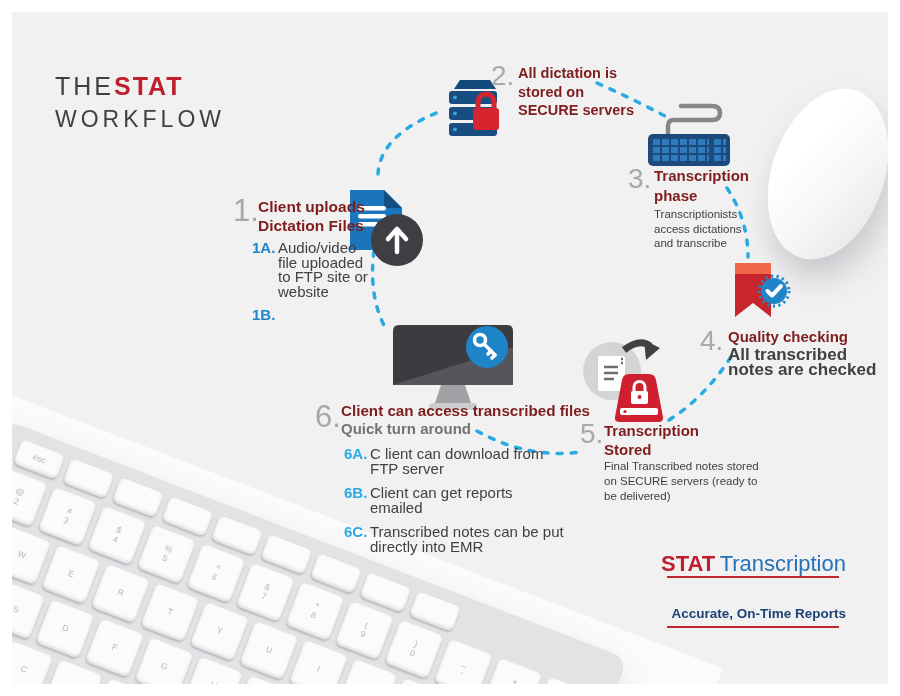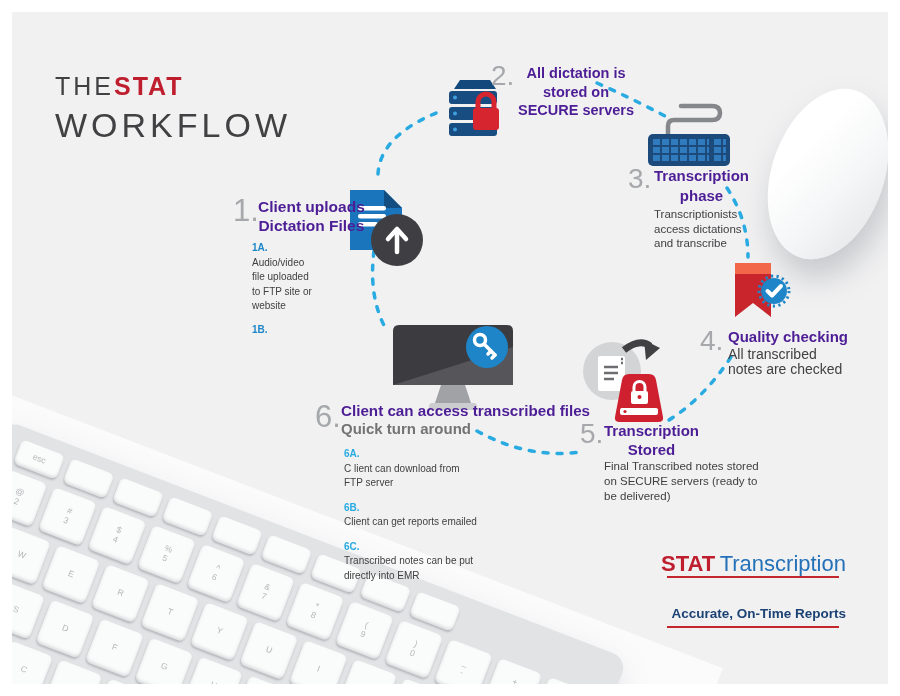--- a/index.html
+++ b/index.html
@@ -8,28 +8,28 @@
   .abs{position:absolute;}
   .frame{position:absolute;background:#ffffff;z-index:50;}
   .f-top{left:0;top:0;width:900px;height:12px;}
   .f-bottom{left:0;top:684px;width:900px;height:12px;}
   .f-left{left:0;top:0;width:12px;height:696px;}
   .f-right{left:888px;top:0;width:12px;height:696px;}
 
   
   .title-line1{font-size:25px;letter-spacing:3px;font-weight:400;color:#414042;}
   .title-line1 .stat{color:#be1e2d;font-weight:700;letter-spacing:2px;}
-  .title-line2{font-size:34px;letter-spacing:4px;font-weight:400;color:#414042;margin-top:5px;}
+  .title-line2{font-size:23px;letter-spacing:4px;font-weight:400;color:#414042;margin-top:5px;}
 
   
   .num{color:#a6a8ab;font-weight:400;z-index:6;}
-  .heading{color:#4c1d95;font-weight:700;z-index:6;text-align:center;}
+  .heading{color:#7f1d1d;font-weight:700;z-index:6;}
   .body-txt{color:#414042;z-index:6;}
   .ml{white-space:pre-line;}
-  .sub{display:flex;margin-bottom:9px;font-size:10px;line-height:14.5px;flex-direction:column;}
+  .sub{display:flex;margin-bottom:9px;font-size:15px;line-height:14.5px;}
   .sub .lbl{font-weight:700;width:26px;flex:none;}
   .lbl-b1{color:#1d86c8;}
   .lbl-b2{color:#29abe2;}
   .sub .txt{color:#414042;white-space:pre-line;}
   .z6{z-index:6;}
 
   
   .logo-rule{position:absolute;width:172px;height:2px;background:#c1272d;z-index:6;}
   .logo-text{position:absolute;left:661px;top:551px;width:185px;text-align:center;white-space:nowrap;z-index:6;}
   .logo-text .stat{color:#be1e2d;font-weight:700;font-size:22px;}
@@ -223,21 +223,21 @@
         <path d="M8 52 H64"></path>
         <path d="M8 60 H64"></path>
       <path d="M69 44 H81"></path>
         <path d="M69 52 H81"></path>
         <path d="M69 60 H81"></path>
     </g>
   </svg>
 
   <div class="abs num" style="left:700px;top:325px;font-size:28px;">4.</div>
   <div class="abs heading" style="left:728px;top:328px;font-size:15px;">Quality checking</div>
-  <div class="abs body-txt ml" style="left:728px;top:347px;font-size:14px;line-height:15px;">All transcribed
+  <div class="abs body-txt ml" style="left:728px;top:347px;font-size:17px;line-height:15px;font-weight:bold;">All transcribed
 notes are checked</div>
   <svg class="icon" style="left:733px;top:261px;" width="60" height="62" viewBox="0 0 60 62">
     <path d="M2 2 H38 V56 L20 42 L2 56 Z" fill="#c9252c"></path>
     <rect x="2" y="2" width="36" height="11" fill="#f2664a"></rect>
     <circle cx="41" cy="30" r="15" stroke="#1e86c8" stroke-width="3" stroke-dasharray="2.2 3.4" fill="none"></circle>
     <circle cx="41" cy="30" r="13" fill="#1e86c8"></circle>
     <path d="M34.5 30 L39 34.5 L48 25" stroke="#ffffff" stroke-width="4" fill="none" stroke-linecap="round" stroke-linejoin="round"></path>
   </svg>
 
   <div class="abs num" style="left:580px;top:418px;font-size:28px;">5.</div>

